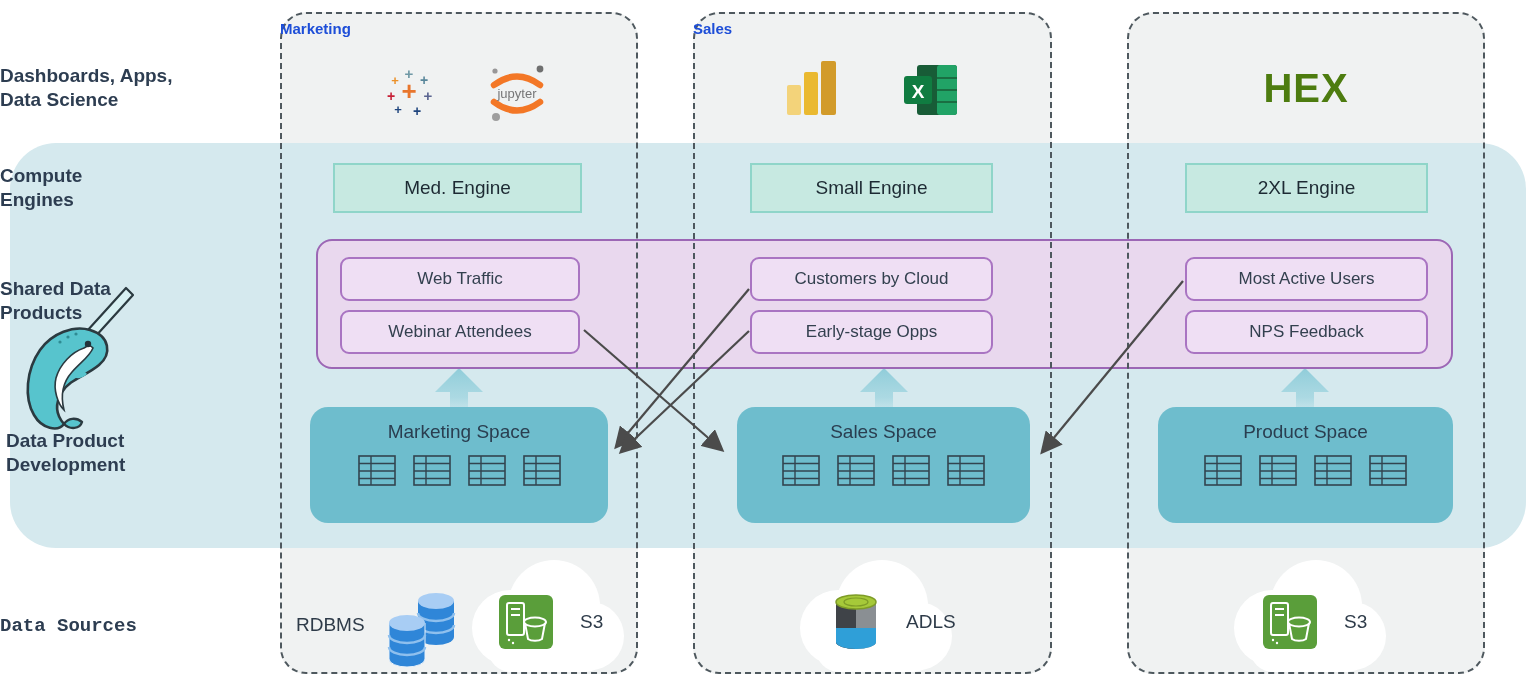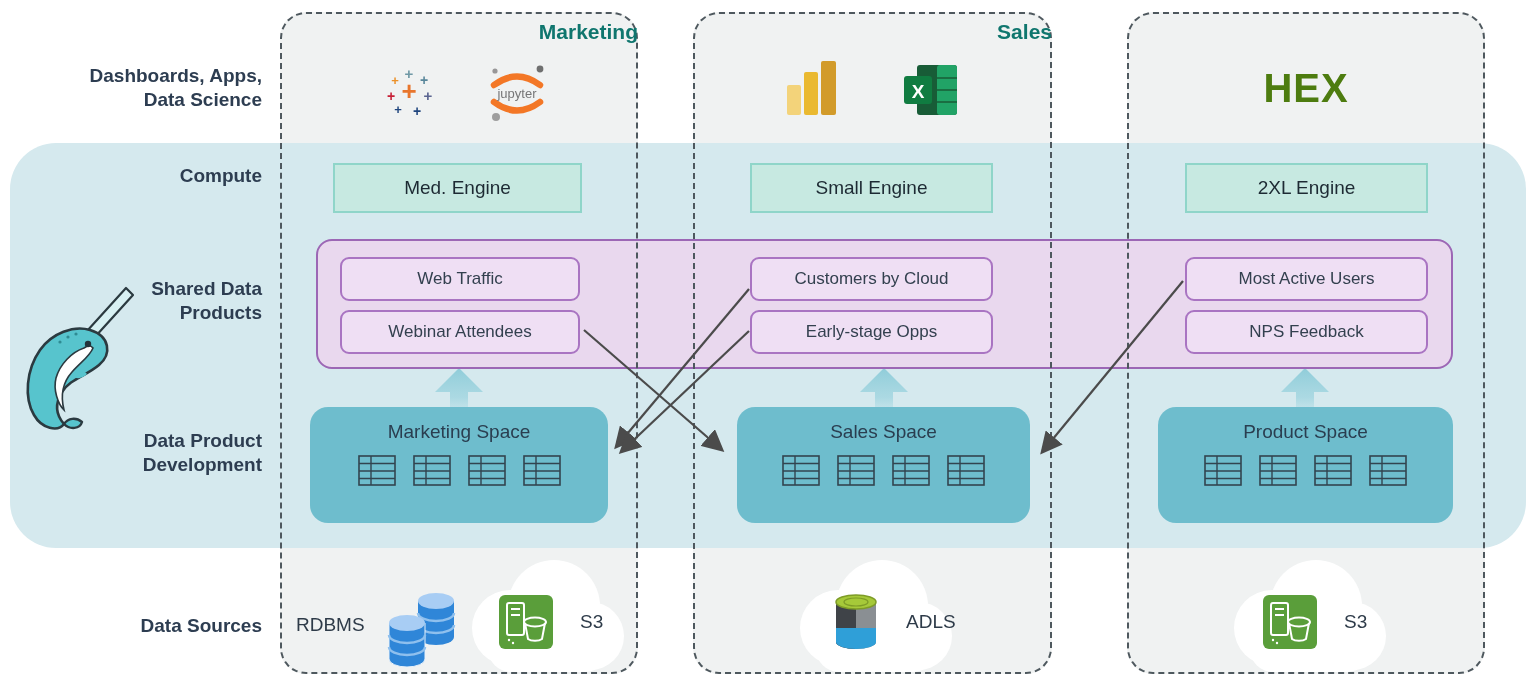--- a/index.html
+++ b/index.html
@@ -33,24 +33,24 @@
     border:2px dashed #4e585e; border-radius:26px;
     background:linear-gradient(to bottom,
       #f0f2f2 0px, #f0f2f2 129px,
       rgba(0,0,0,0) 129px, rgba(0,0,0,0) 534px,
       #f0f2f2 534px, #f0f2f2 662px); }
 
   
   .flow-arrows { position:absolute; left:0; top:0; z-index:5; pointer-events:none; }
 
   
-  .lbl { position:absolute; left:0; width:262px; text-align:right; z-index:6;
+  .lbl { position:absolute; left:0; width:262px; z-index:6;
     font-weight:bold; color:#2d3d51; font-size:19px; line-height:24px; }
-  .col-title { position:absolute; top:20px; z-index:6; text-align:right;
-    font-weight:bold; color:#0f766e; font-size:21px; }
+  .col-title { position:absolute; top:20px; z-index:6; text-align:left;
+    font-weight:bold; color:#1d4ed8; font-size:15px; }
   .icon { position:absolute; z-index:6; }
   .hex-logo { position:absolute; z-index:6; font-size:40px; font-weight:800; letter-spacing:1px;
     color:#4d7c0f; text-align:center; }
   .cloud-group { position:absolute; z-index:6; width:164px; height:128px; }
   .cloud-group .cloud-svg { position:absolute; left:0; top:0; }
   .cloud-inner { position:absolute; z-index:7; display:flex; align-items:center; gap:26px; }
   .src-label { font-size:19px; color:#2e3b49; z-index:7; }
   .rdbms-label { position:absolute; z-index:6; font-size:19px; color:#2e3b49; }
 </style>
 </head>
@@ -220,30 +220,31 @@
     <line x1="749" y1="331" x2="622" y2="451" stroke="#4b4b4b" stroke-width="2.2" marker-end="url(#ah)"></line>
     <line x1="1183" y1="281" x2="1043" y2="451" stroke="#4b4b4b" stroke-width="2.2" marker-end="url(#ah)"></line>
   </svg>
 
   <div class="lbl" style="top:64px;">
     <div>Dashboards, Apps,</div>
     <div>Data Science</div>
   </div>
   <div class="lbl" style="top:164px;">
     <div>Compute</div>
+    <div>Engines</div>
   </div>
   <div class="lbl" style="top:277px;">
     <div>Shared Data</div>
     <div>Products</div>
   </div>
   <div class="lbl" style="top:429px;padding-left:6px;">
     <div>Data Product</div>
     <div>Development</div>
   </div>
-  <div class="lbl" style="top:614px;">
+  <div class="lbl" style="top:614px;font-family:Liberation Mono, monospace;">
     <div>Data Sources</div>
   </div>
 
   <div class="col-title" style="left:280px; width:358px;">Marketing</div>
   <div class="col-title" style="left:693px; width:359px;">Sales</div>
 
   <svg class="icon" style="left:14px; top:282px;" width="130" height="152" viewBox="0 0 130 152">
     <polygon points="112,6 119,13 80,56 73,49" fill="#d8f1f3" stroke="#2b3a40" stroke-width="2.2" stroke-linejoin="round"></polygon>
     <path d="M76,48 C 96,54 98,72 85,83 C 72,94 56,97 48,110 C 40,123 43,134 50,142 C 44,150 28,147 20,133 C 10,116 12,88 26,68 C 38,51 60,43 76,48 Z" fill="#57c4cd" stroke="#2b3a40" stroke-width="2.6" stroke-linejoin="round"></path>
     <path d="M50,142 C 56,148 66,147 68,140 C 62,135 54,136 50,142 Z" fill="#57c4cd" stroke="#2b3a40" stroke-width="2.4" stroke-linejoin="round"></path>

